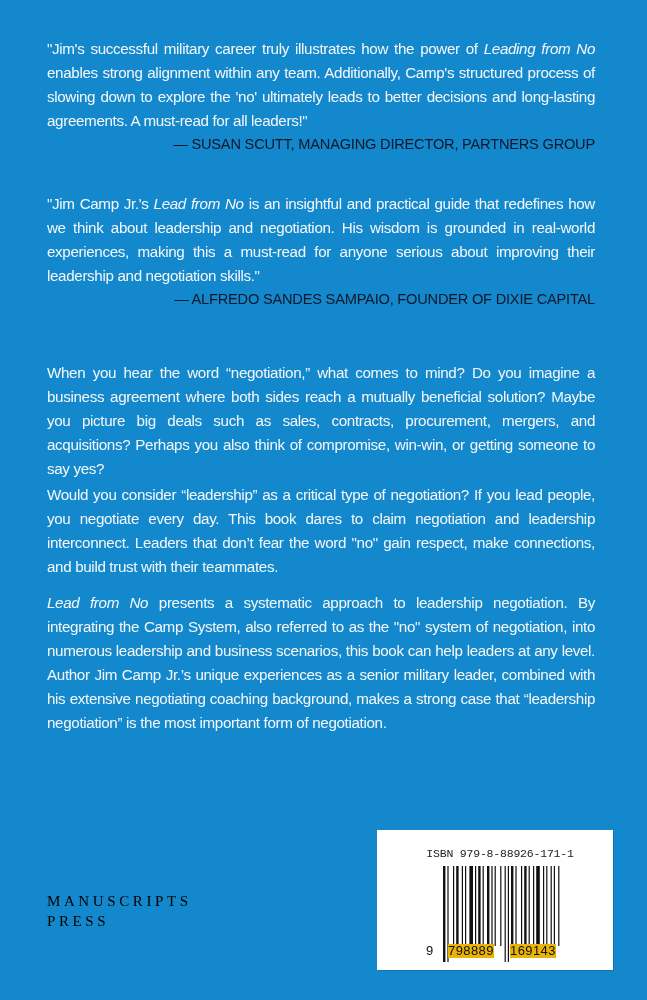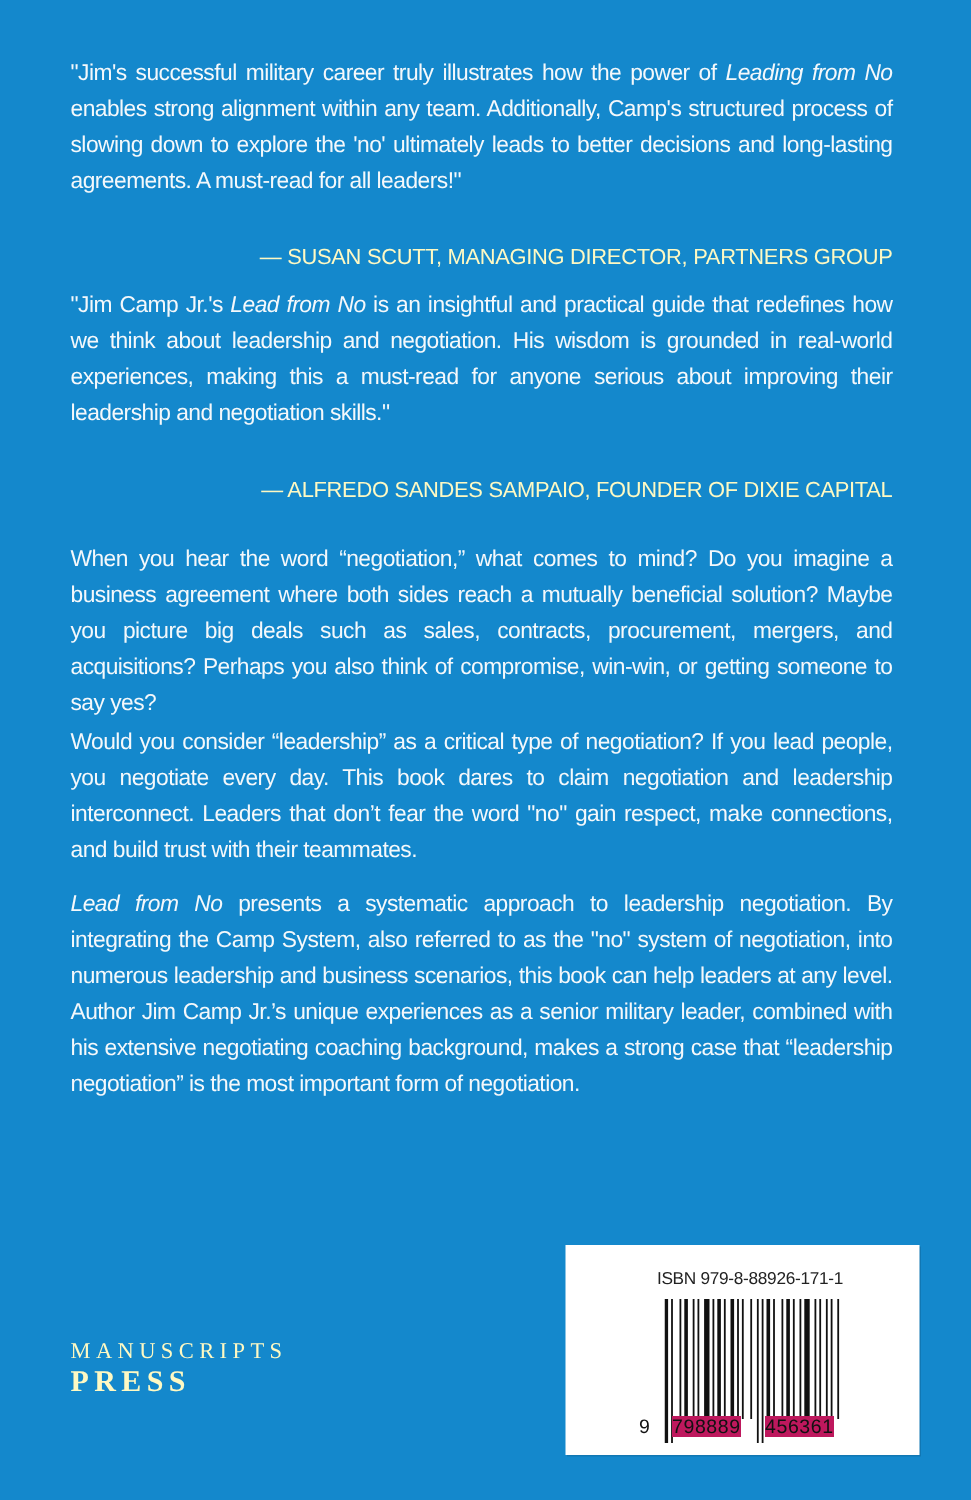--- a/index.html
+++ b/index.html
@@ -29,54 +29,53 @@
       text-align: justify;
       letter-spacing: -0.35px;
       word-spacing: 0px;
     }
     .block em, .block i {
       font-style: italic;
     }
     .attrib {
       position: absolute;
       right: 52px;
-      color: #fef9c3;
+      color: #0f172a;
       font-size: 14.6px;
       letter-spacing: -0.2px;
       line-height: 18px;
       white-space: nowrap;
       text-align: right;
-      margin-top: 28px;
     }
     #q1 { top: 37px; }
     #a1 { top: 135px; }
     #q2 { top: 192px; }
     #a2 { top: 290px; }
     #p1 { top: 361px; }
     #p2 { top: 483px; }
     #p3 { top: 571px; margin-top: 20px; }
     #p4 { top: 711px; }
 
     .publisher {
       position: absolute;
       left: 47px;
       top: 891px;
-      color: #fef9c3;
+      color: #000000;
       font-family: "Liberation Serif", "DejaVu Serif", serif;
       line-height: 20px;
     }
     .publisher .line1 {
       display: block;
       font-size: 15px;
       letter-spacing: 3.6px;
     }
     .publisher .line2 {
       display: block;
-      font-size: 20px;
-      font-weight: bold;
+      font-size: 15px;
+      font-weight: normal;
       letter-spacing: 3.6px;
     }
 
     .barcode-box {
       position: absolute;
       left: 377px;
       top: 830px;
       width: 236px;
       height: 140px;
       background: #ffffff;
@@ -86,38 +85,39 @@
       position: absolute;
       left: 0;
       width: 100%;
       top: 17px;
       text-align: center;
       font-size: 11.5px;
       color: #222;
       letter-spacing: -0.2px;
       padding-left: 10px;
       box-sizing: border-box;
+      font-family: Liberation Mono, monospace;
     }
     .bars {
       position: absolute;
       left: 66px;
       top: 36px;
       width: 120px;
       height: 96px;
     }
     .bars svg {
       display: block;
     }
     .digits {
       position: absolute;
       top: 114px;
       font-size: 13px;
       color: #111;
       letter-spacing: 0.4px;
-      background: #be185d;
+      background: #eab308;
       line-height: 14px;
     }
     .digit-lead { left: 49px; background: transparent; }
     .digit-g1 { left: 71px; }
     .digit-g2 { left: 133px; }
   </style>
 </head>
 <body>
 
 <div class="cover">
@@ -166,16 +166,16 @@
           <rect x="93.20" y="0" width="3.60" height="80" fill="#111"></rect>
           <rect x="100.00" y="0" width="1.20" height="80" fill="#111"></rect>
           <rect x="103.20" y="0" width="1.20" height="80" fill="#111"></rect>
           <rect x="107.60" y="0" width="1.20" height="80" fill="#111"></rect>
           <rect x="110.80" y="0" width="1.20" height="80" fill="#111"></rect>
           <rect x="115.20" y="0" width="1.20" height="80" fill="#111"></rect>
         </svg>
     </div>
     <span class="digits digit-lead">9</span>
     <span class="digits digit-g1">798889</span>
-    <span class="digits digit-g2">456361</span>
+    <span class="digits digit-g2">169143</span>
   </div>
 
 </div>
 
 </body></html>

